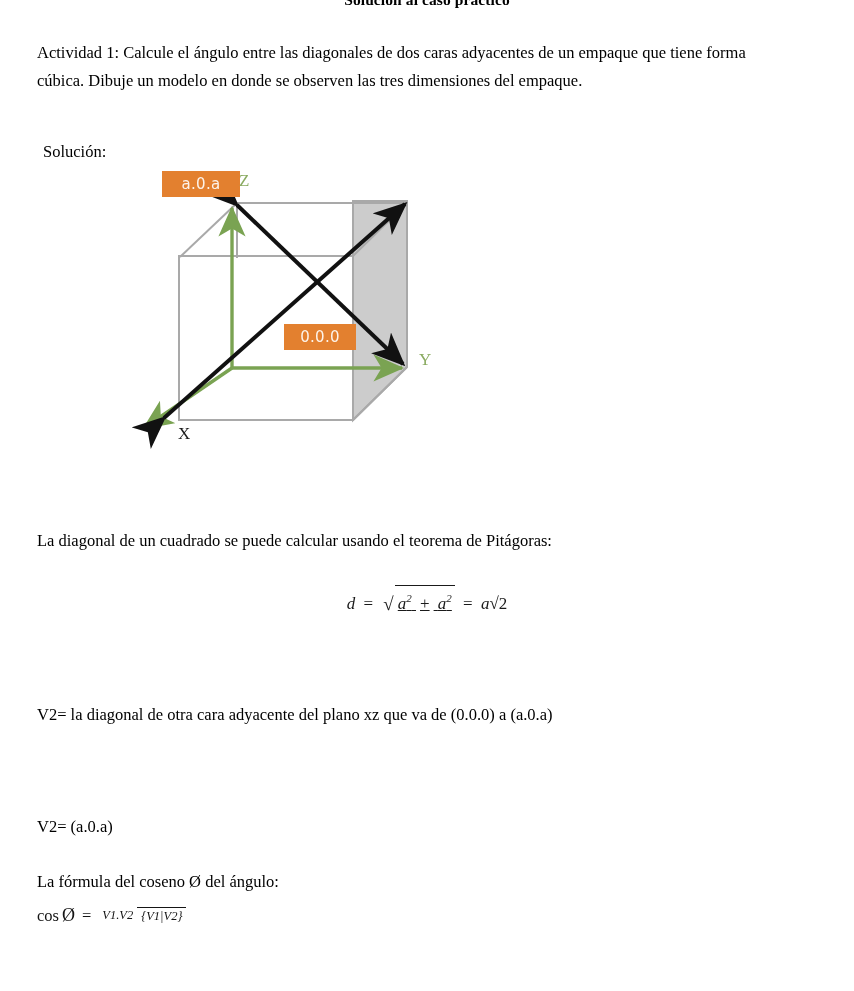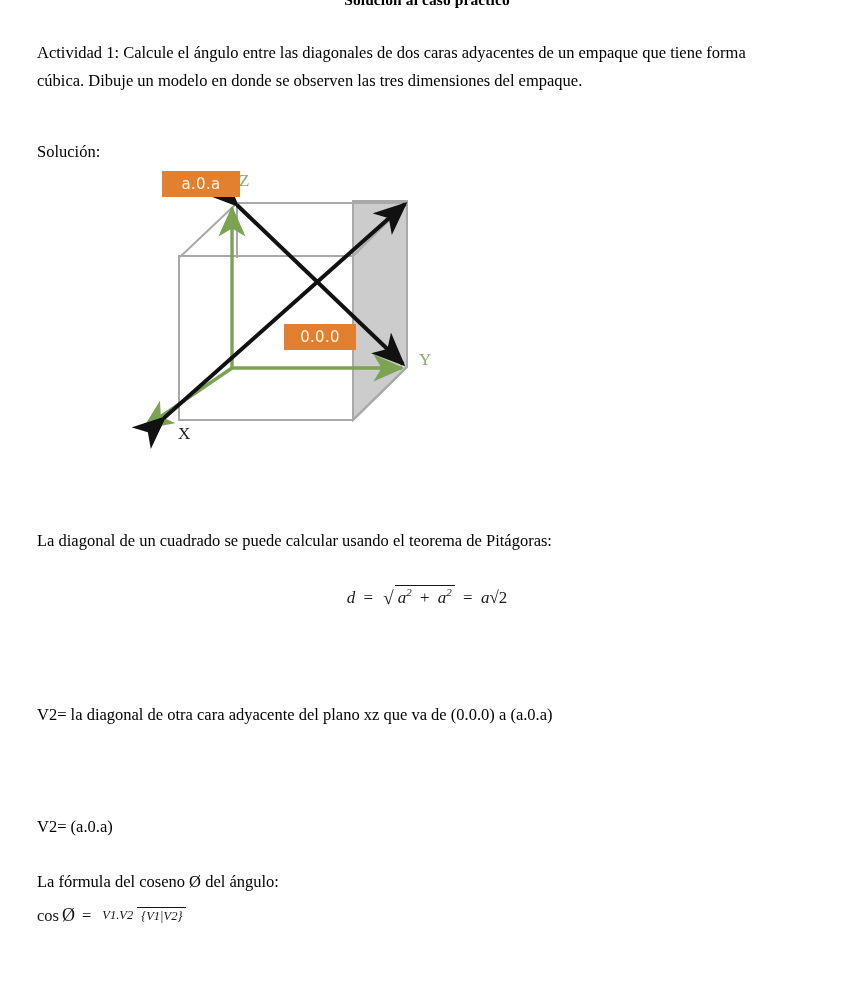--- a/index.html
+++ b/index.html
@@ -45,21 +45,21 @@
     left: 37px;
     width: 760px;
     font-size: 16.5px;
     line-height: 28px;
     text-align: left;
     white-space: normal;
   }
   .para.nowrap { white-space: nowrap; }
 
   .p-activity   { top: 39px;  width: 745px; }
-  .p-solucion   { top: 138px; }
+  .p-solucion   { top: 138px; margin-left: 6px; }
   .p-diagonal   { top: 527px; }
   .p-v1def      { top: 645px; }
   .p-v2def      { top: 701px; }
   .p-v1val      { top: 757px; }
   .p-v2val      { top: 813px; }
   .p-cosformula { top: 868px; }
 
   
   .math-center {
     position: absolute;
@@ -76,22 +76,23 @@
   .sup { font-size: 11px; vertical-align: super; font-style: italic; }
 
   .radical {
     display: inline-block;
     position: relative;
     padding-left: 2px;
   }
   .radical > .radicand {
     display: inline-block;
     border-top: 1.1px solid #1a1a1a;
-    padding: 0 3px 0 3px;
+    padding: 6px 3px 0 3px;
     margin-left: 1px;
+    text-decoration: underline;
   }
   .radsign { font-size: 19px; vertical-align: -1px; }
 
   
   .math-cos {
     position: absolute;
     top: 905px;
     left: 37px;
     font-size: 16.5px;
     color: #151515;

